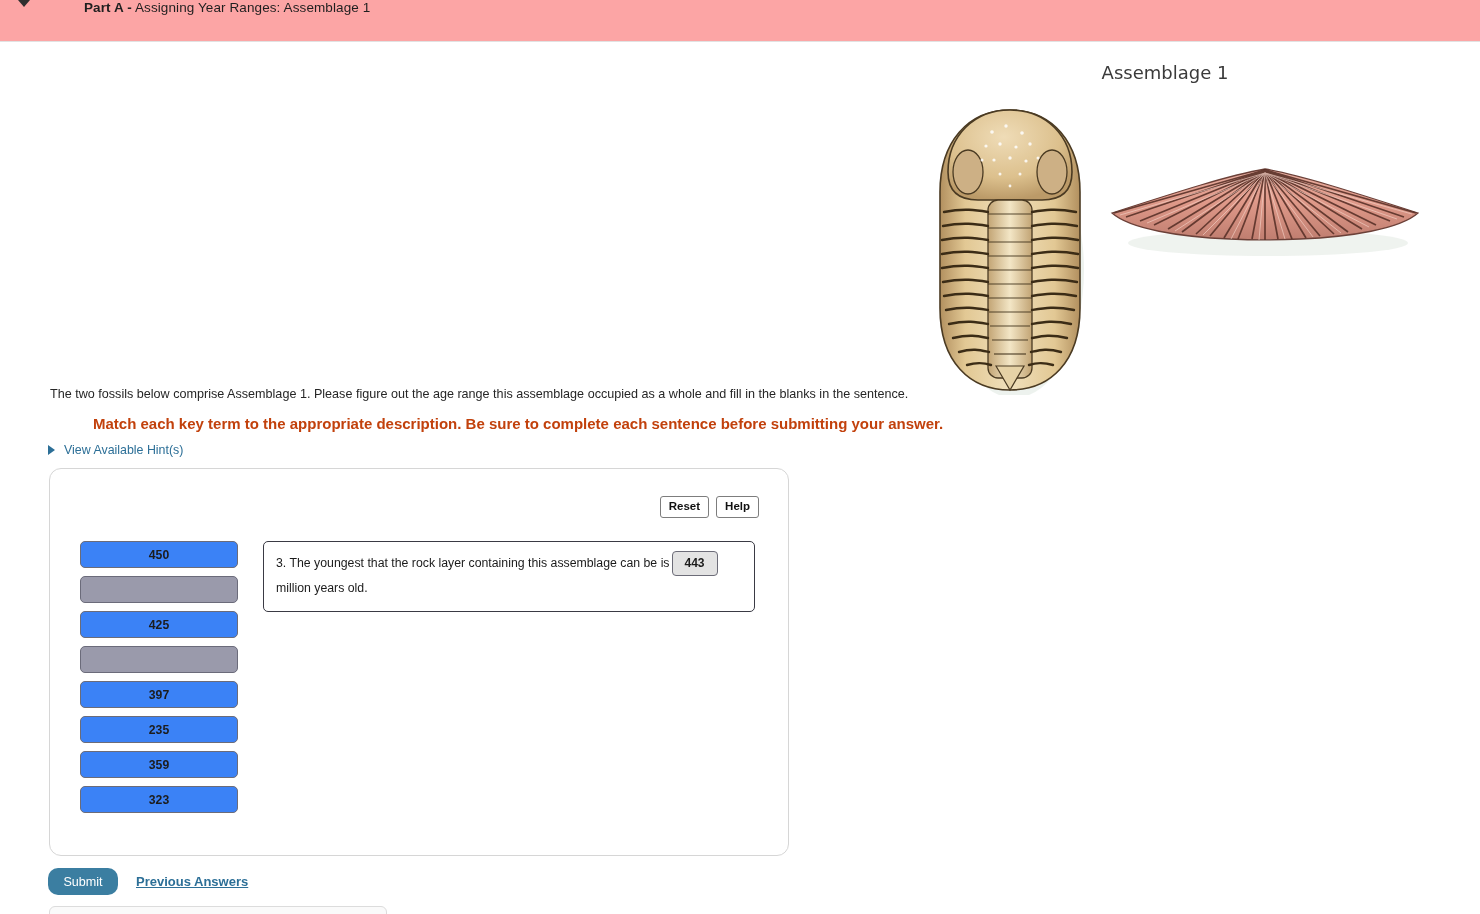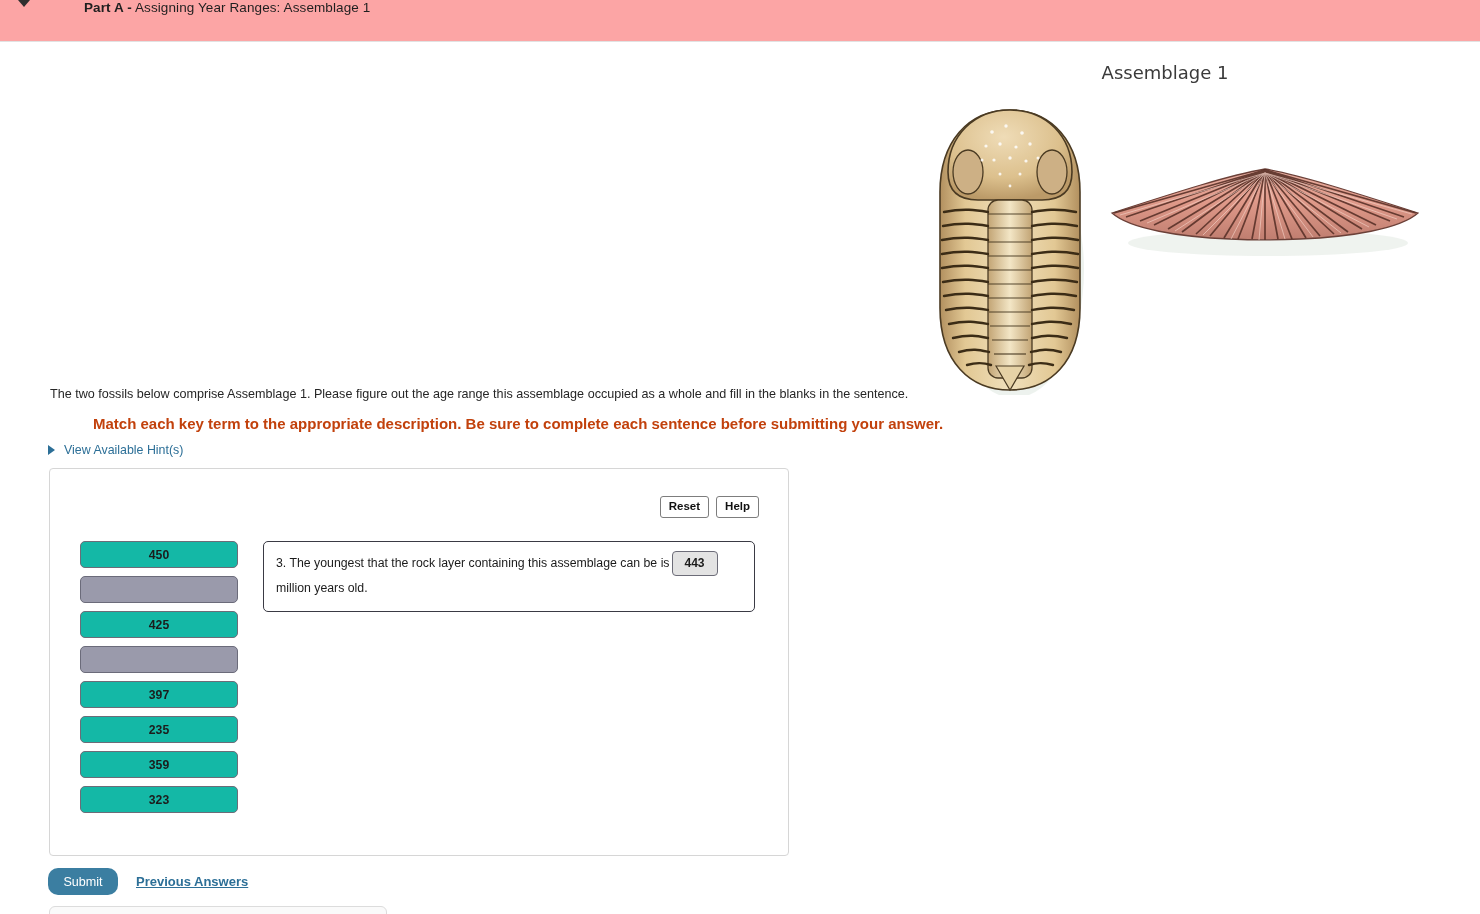--- a/index.html
+++ b/index.html
@@ -119,21 +119,21 @@
   }
 
   
   .dd-panel {
     position: absolute;
     left: 49px;
     top: 468px;
     width: 740px;
     height: 388px;
     border: 1px solid #d6d6d6;
-    border-radius: 4px;
+    border-radius: 12px;
     background: #ffffff;
     box-sizing: border-box;
   }
   .dd-tools {
     position: absolute;
     right: 29px;
     top: 27px;
     display: flex;
     gap: 7px;
   }
@@ -156,21 +156,21 @@
     left: 30px;
     top: 72px;
     width: 160px;
   }
   .bank-tile {
     width: 158px;
     height: 27px;
     margin-bottom: 8px;
     border: 1px solid #6c6c78;
     border-radius: 5px;
-    background: #14b8a6;
+    background: #3b82f6;
     display: flex;
     align-items: center;
     justify-content: center;
     font-size: 12.2px;
     font-weight: bold;
     color: #1c1c1c;
     box-sizing: border-box;
     cursor: grab;
   }
   .bank-tile.used {

